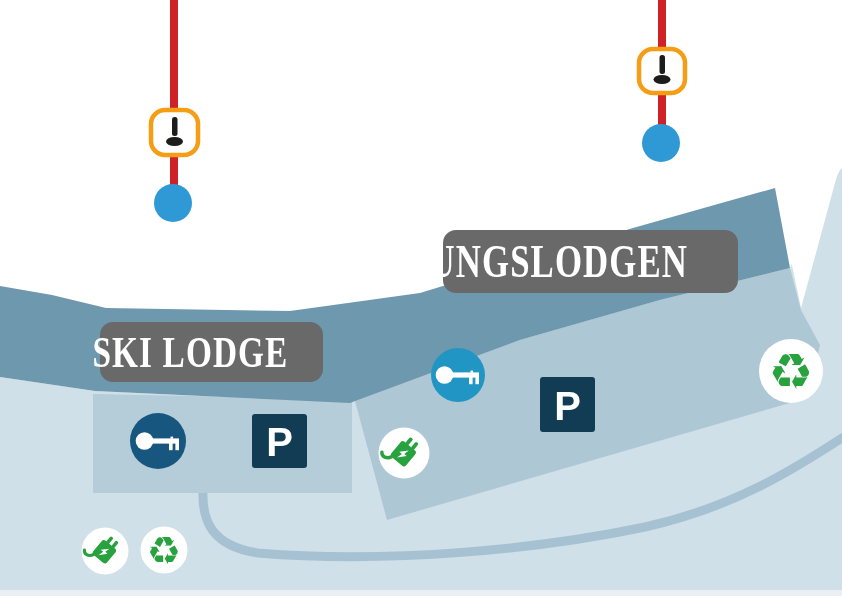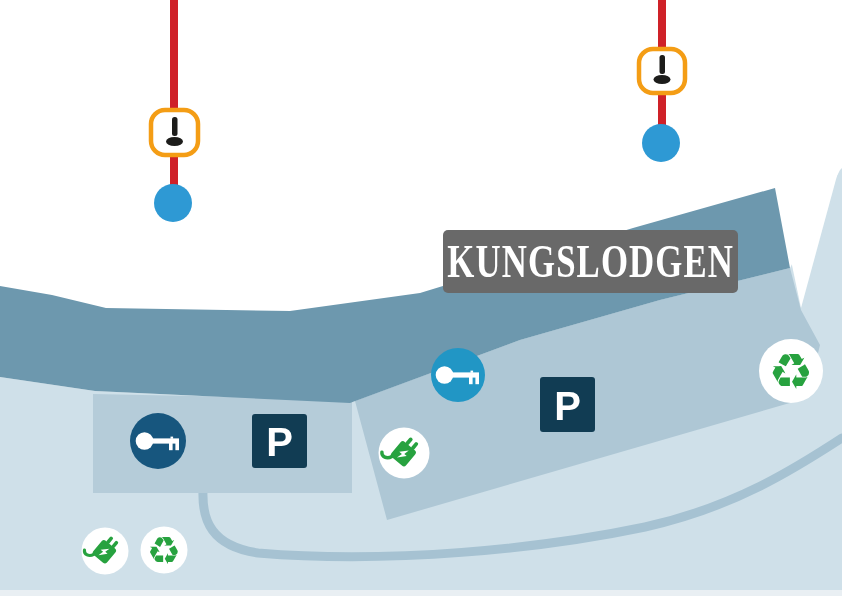--- a/index.html
+++ b/index.html
@@ -2,22 +2,22 @@
 <html><head>
 <meta charset="utf-8">
 <style>
   html,body{margin:0;padding:0;background:#ffffff;}
   .stage{
     position:relative;width:842px;height:596px;overflow:hidden;
     background:#ffffff;font-family:"Liberation Sans",sans-serif;
   }
   .stage svg{position:absolute;left:0;top:0;}
   .map-label{
-    position:absolute;display:flex;align-items:center;justify-content:center;
-    background:#696969;border-radius:5px;
+    position:absolute;display:flex;align-items:center;justify-content:flex-end;
+    background:#696969;border-radius:13px;
   }
   .map-label span{
     font-family:"Liberation Serif",serif;font-weight:700;color:#ffffff;
     transform:scaleX(0.74);transform-origin:center;letter-spacing:1.5px;
     white-space:nowrap;line-height:1;
   }
   .label-kungslodgen{left:443px;top:230px;width:295px;height:63px;}
   .label-kungslodgen span{font-size:47px;}
   .label-skilodge{left:100px;top:322px;width:223px;height:60px;}
   .label-skilodge span{font-size:45px;}
@@ -127,14 +127,17 @@
     <g>
       <circle cx="164" cy="550" r="23.5" fill="#ffffff"></circle>
       <text class="recycle-glyph" x="164" y="551" font-size="38" text-anchor="middle" dominant-baseline="central" fill="#27a23f">♻</text>
     </g>
   </svg>
 
   <div class="map-label label-kungslodgen" style="background: rgb(105, 105, 105);">
     <span style="color: rgb(255, 255, 255);">KUNGSLODGEN</span>
   </div>
 
+  <div class="map-label label-skilodge" style="background: rgb(105, 105, 105);">
+    <span style="color: rgb(255, 255, 255);">SKI LODGE</span>
+  </div>
 
 </div>
 
 </body></html>

